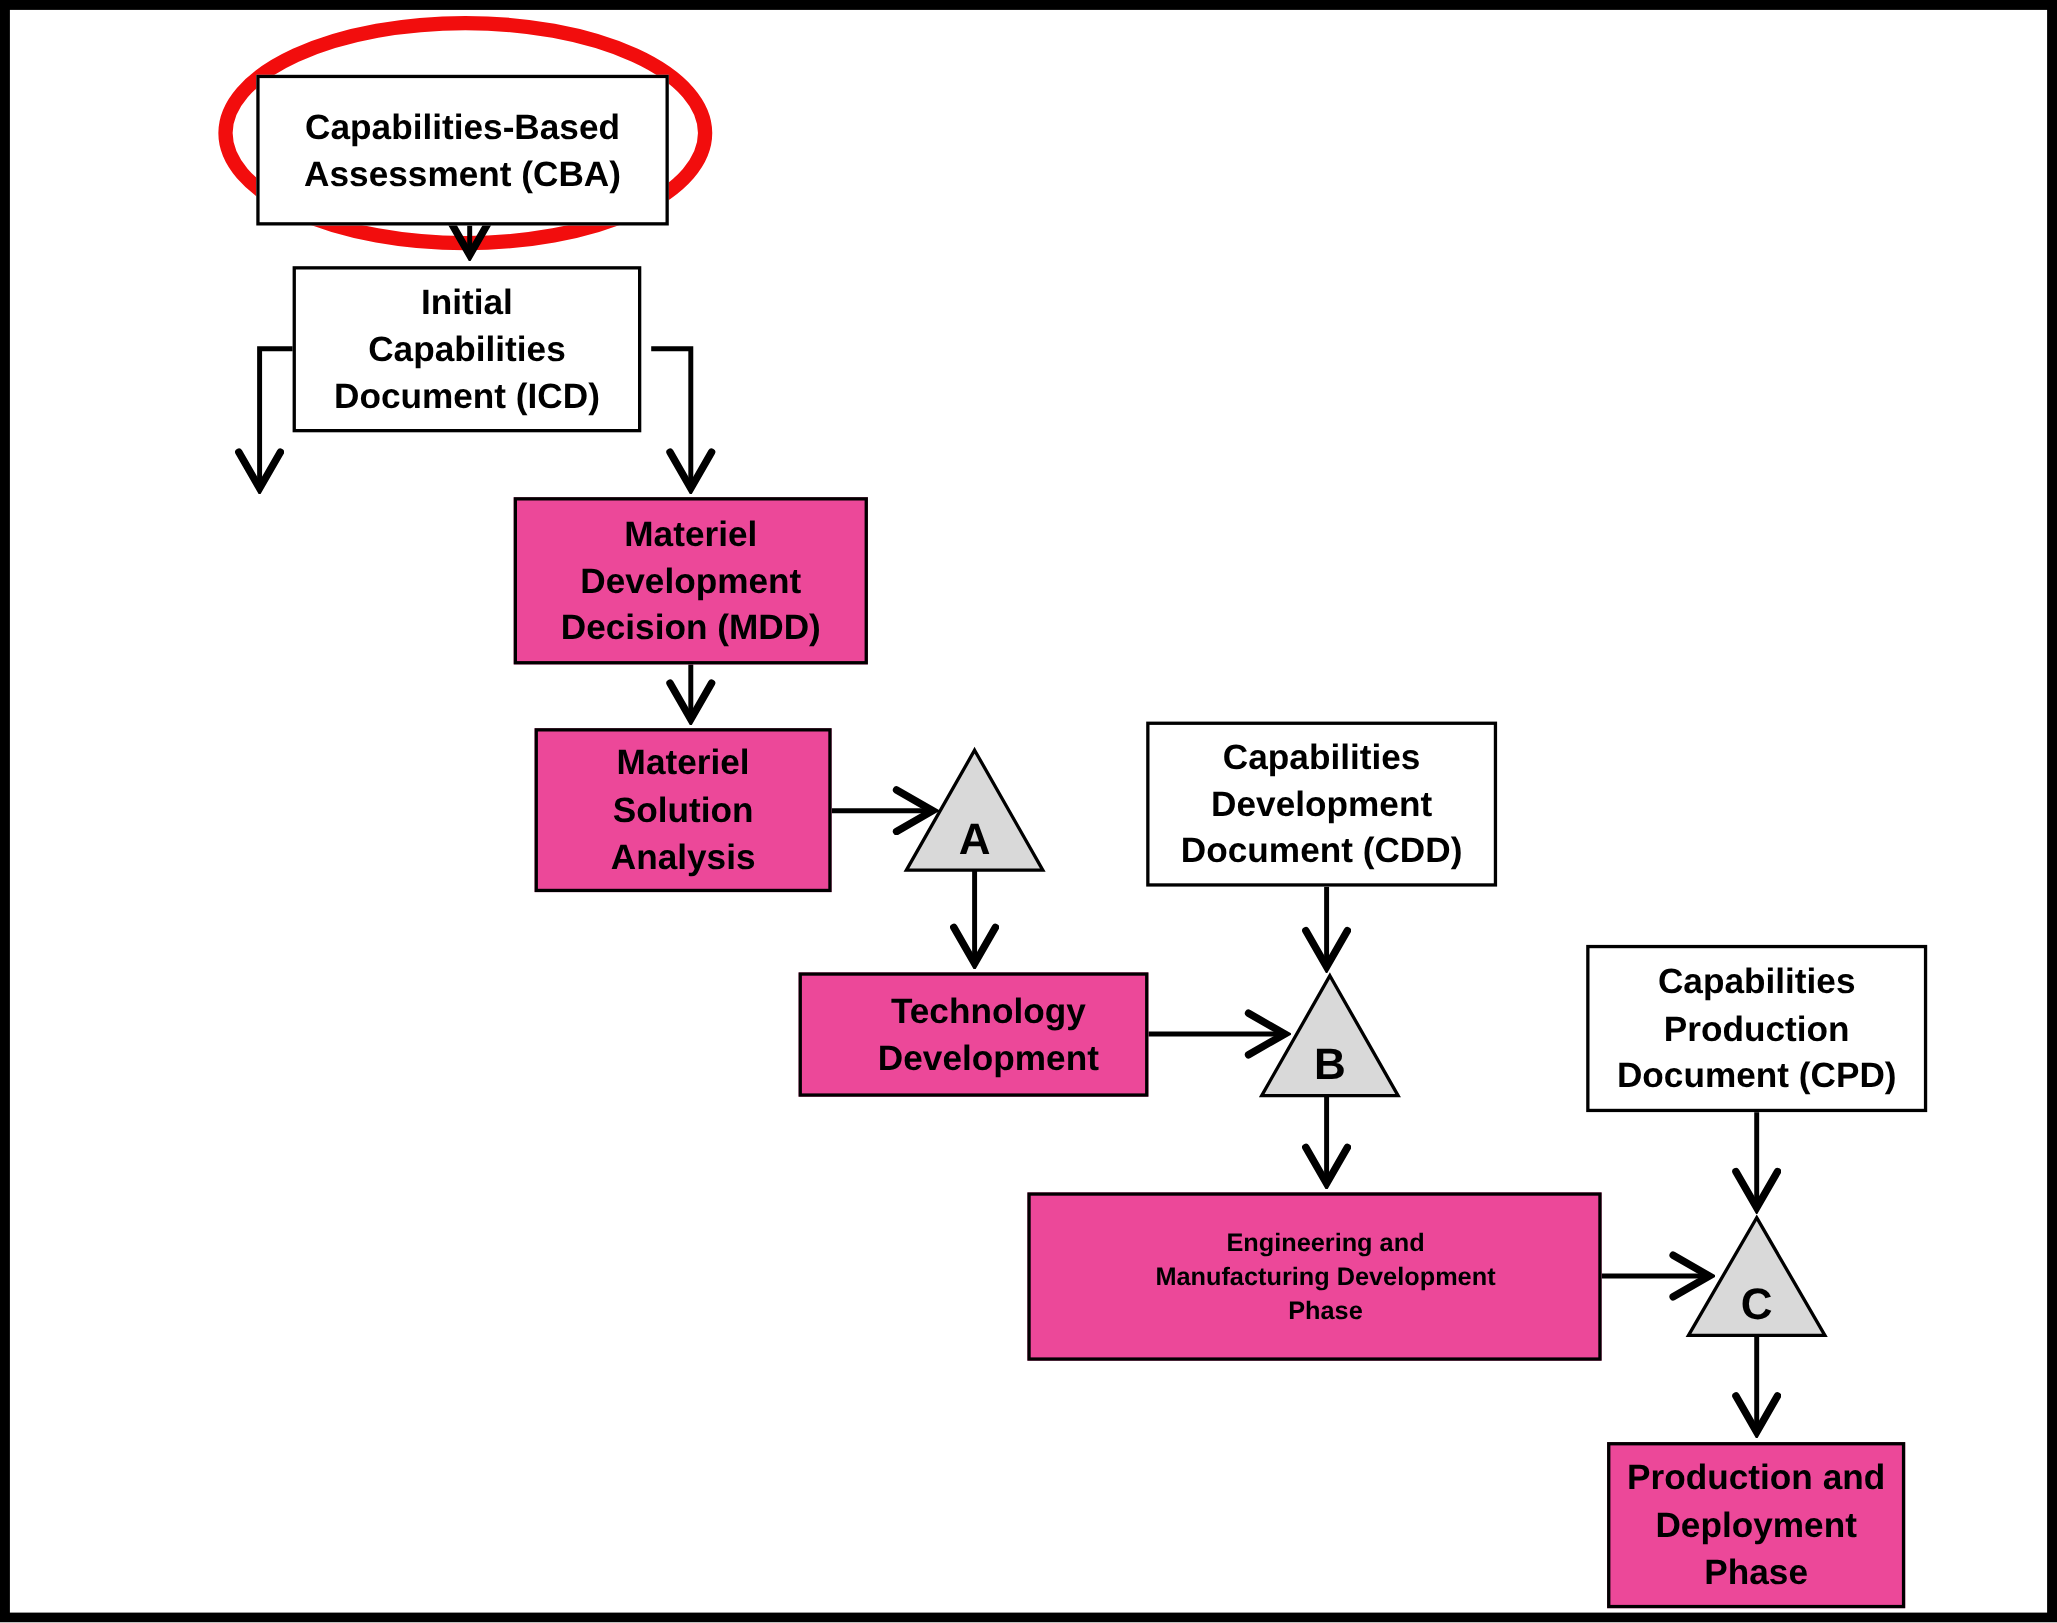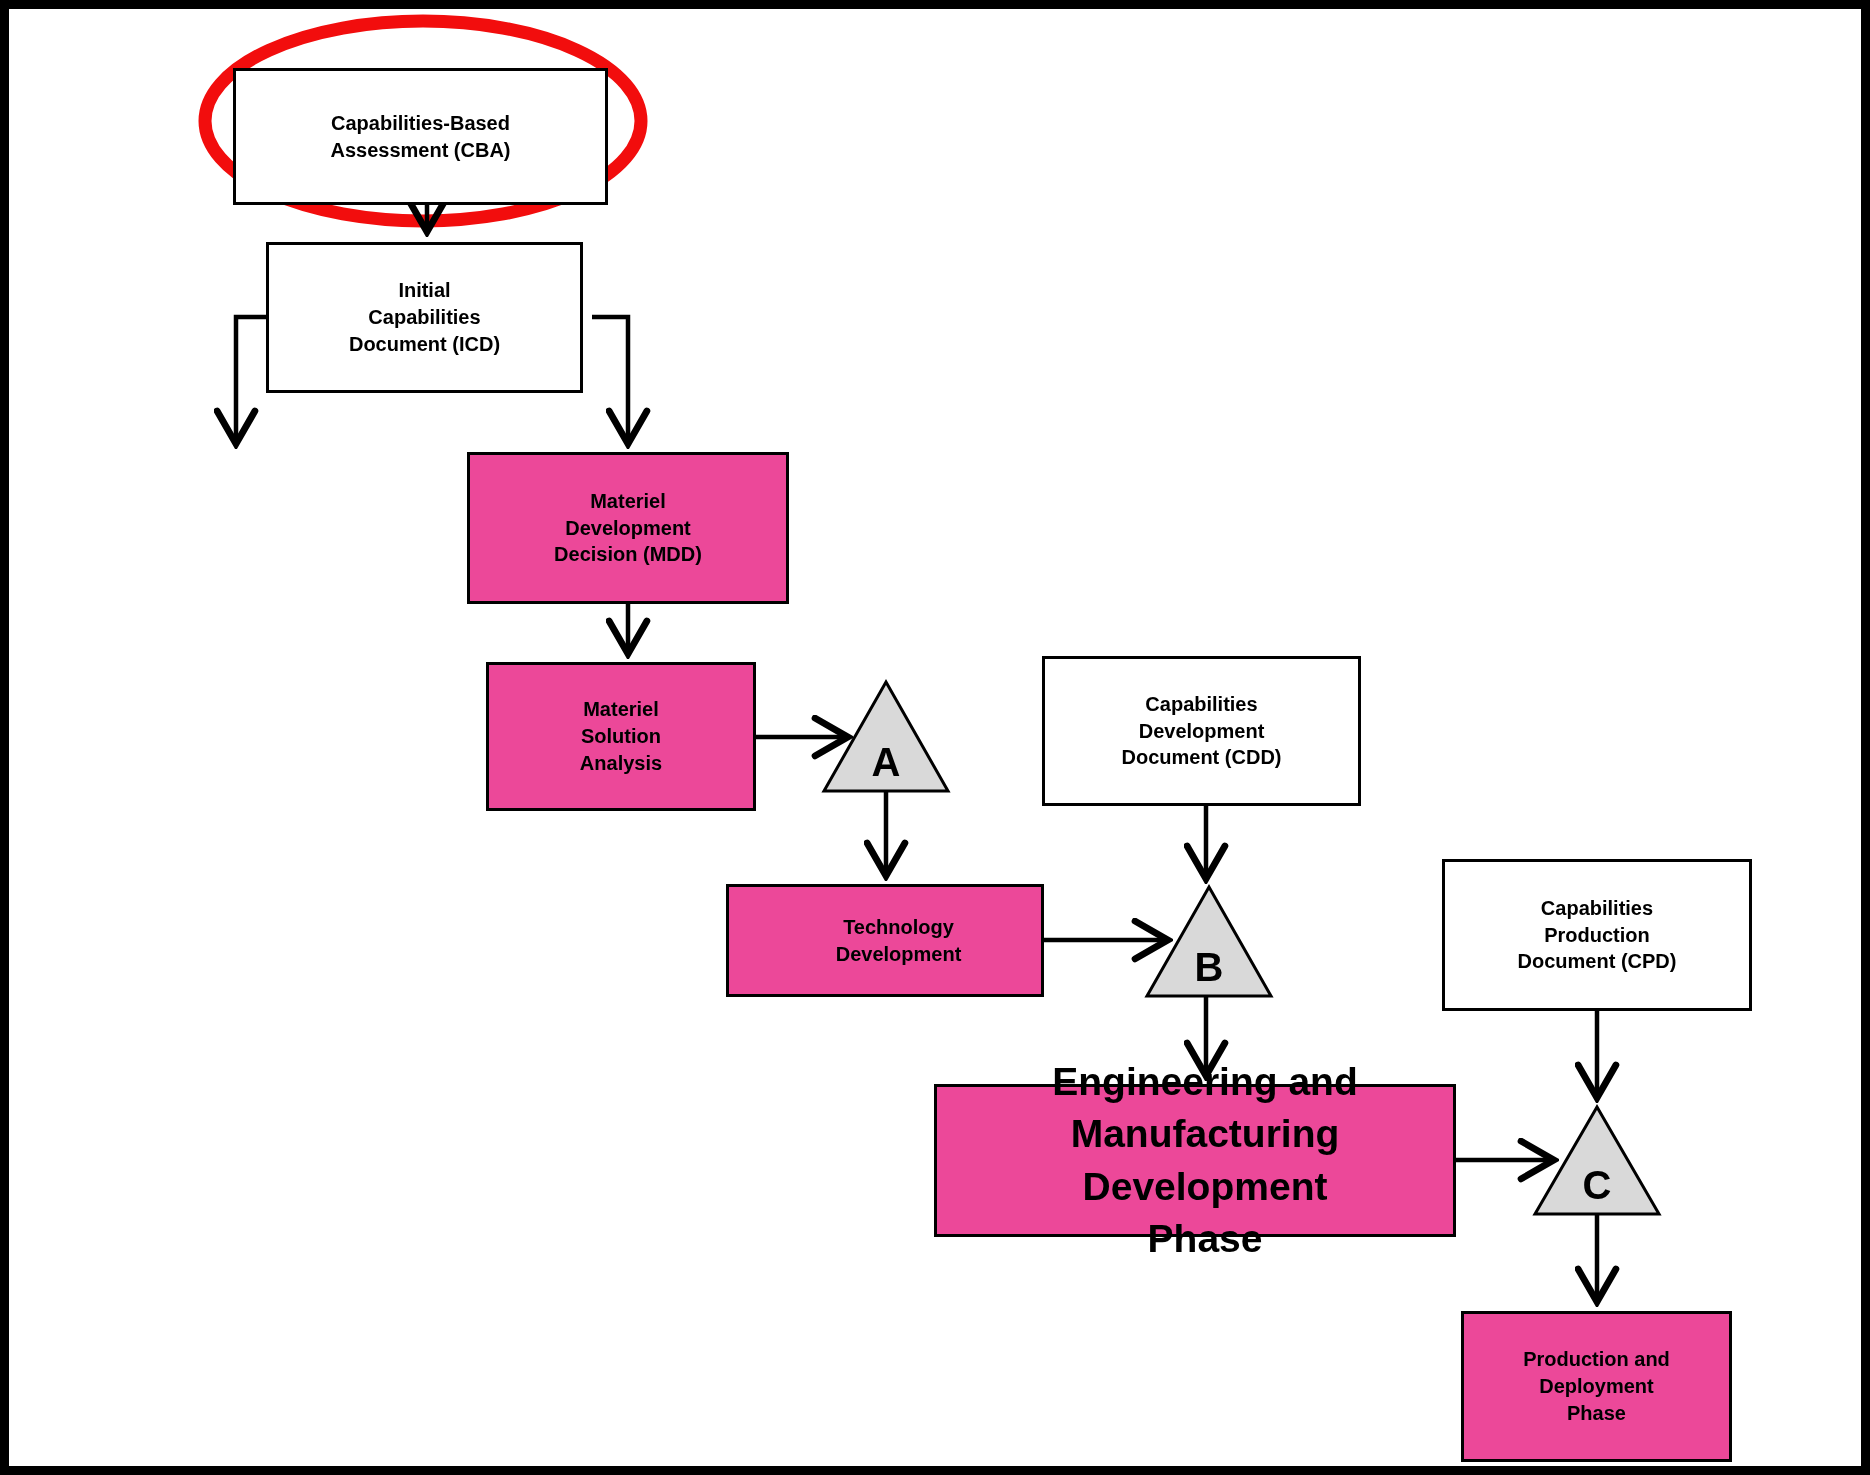--- a/index.html
+++ b/index.html
@@ -27,37 +27,37 @@
   .node {
     position: absolute;
     box-sizing: border-box;
     border: 3px solid #000000;
     background: #ffffff;
     display: flex;
     align-items: center;
     justify-content: center;
     text-align: center;
     font-weight: bold;
-    font-size: 20px;
+    font-size: 32px;
     line-height: 1.34;
     color: #000000;
     white-space: pre-line;
   }
   .node.gray { background: #ec4899; }
 
   
   #box-cba  { left: 224px;  top: 59px;   width: 375px; height: 137px; }
   #box-icd  { left: 257px;  top: 233px;  width: 317px; height: 151px; }
   #box-dcr  { left: 70px;   top: 443px;  width: 313px; height: 152px; }
   #box-mdd  { left: 458px;  top: 443px;  width: 322px; height: 152px; }
   #box-msa  { left: 477px;  top: 653px;  width: 270px; height: 149px; }
   #box-td   { left: 717px;  top: 875px;  width: 318px; height: 113px; padding-left: 27px; }
   #box-cdd  { left: 1033px; top: 647px;  width: 319px; height: 150px; }
   #box-cpd  { left: 1433px; top: 850px;  width: 310px; height: 152px; }
-  #box-emd  { left: 925px;  top: 1075px; width: 522px; height: 153px; font-size: 39px; padding-left: 20px; }
+  #box-emd  { left: 925px;  top: 1075px; width: 522px; height: 153px; font-size: 23px; padding-left: 20px; }
   #box-pd   { left: 1452px; top: 1302px; width: 271px; height: 151px; }
 
   .milestone-letter {
     font-family: "Liberation Sans", "DejaVu Sans", sans-serif;
     font-weight: bold;
     font-size: 40px;
     fill: #000000;
     text-anchor: middle;
   }
   .wire {

